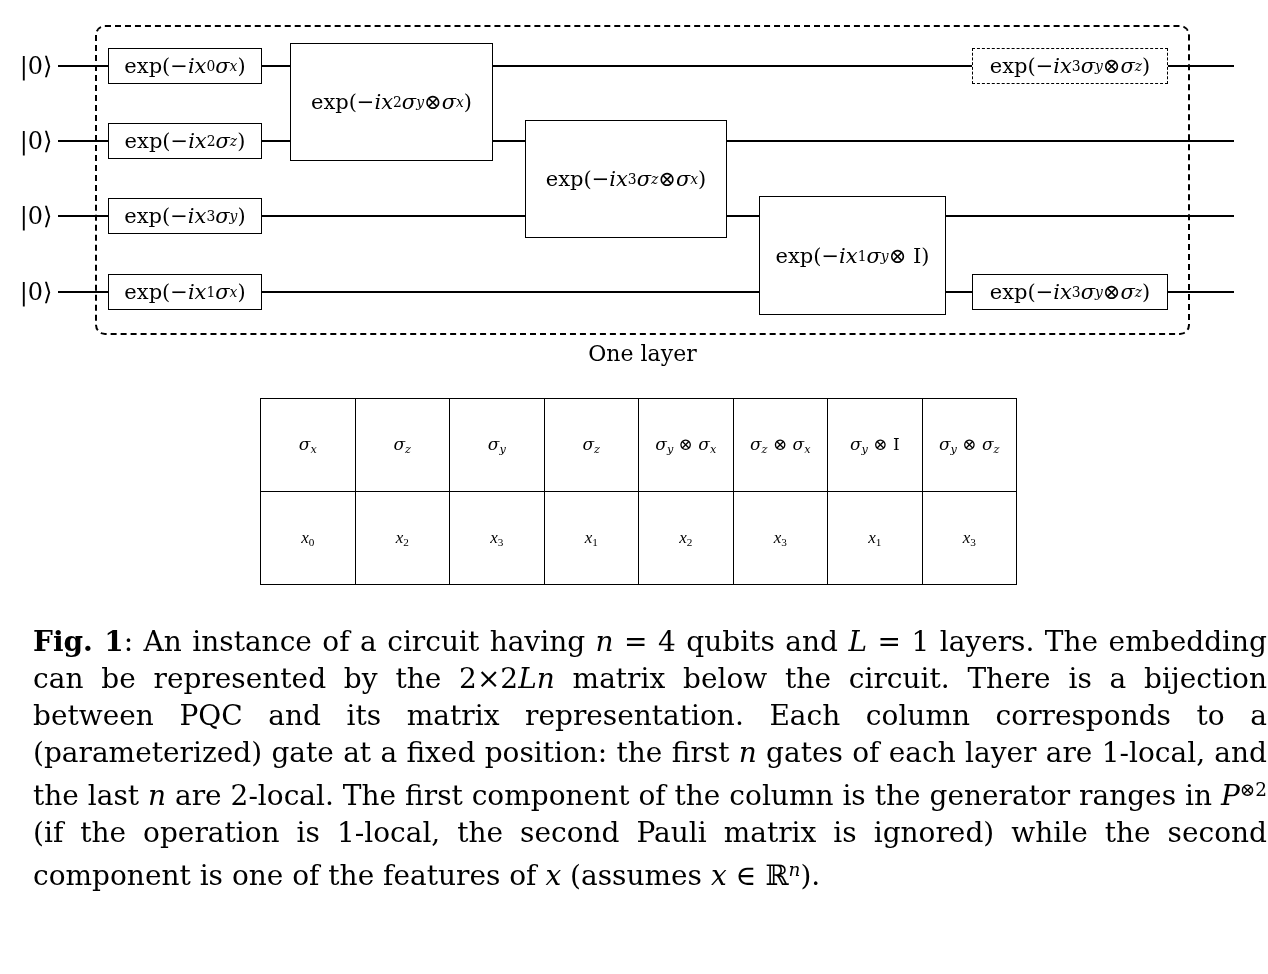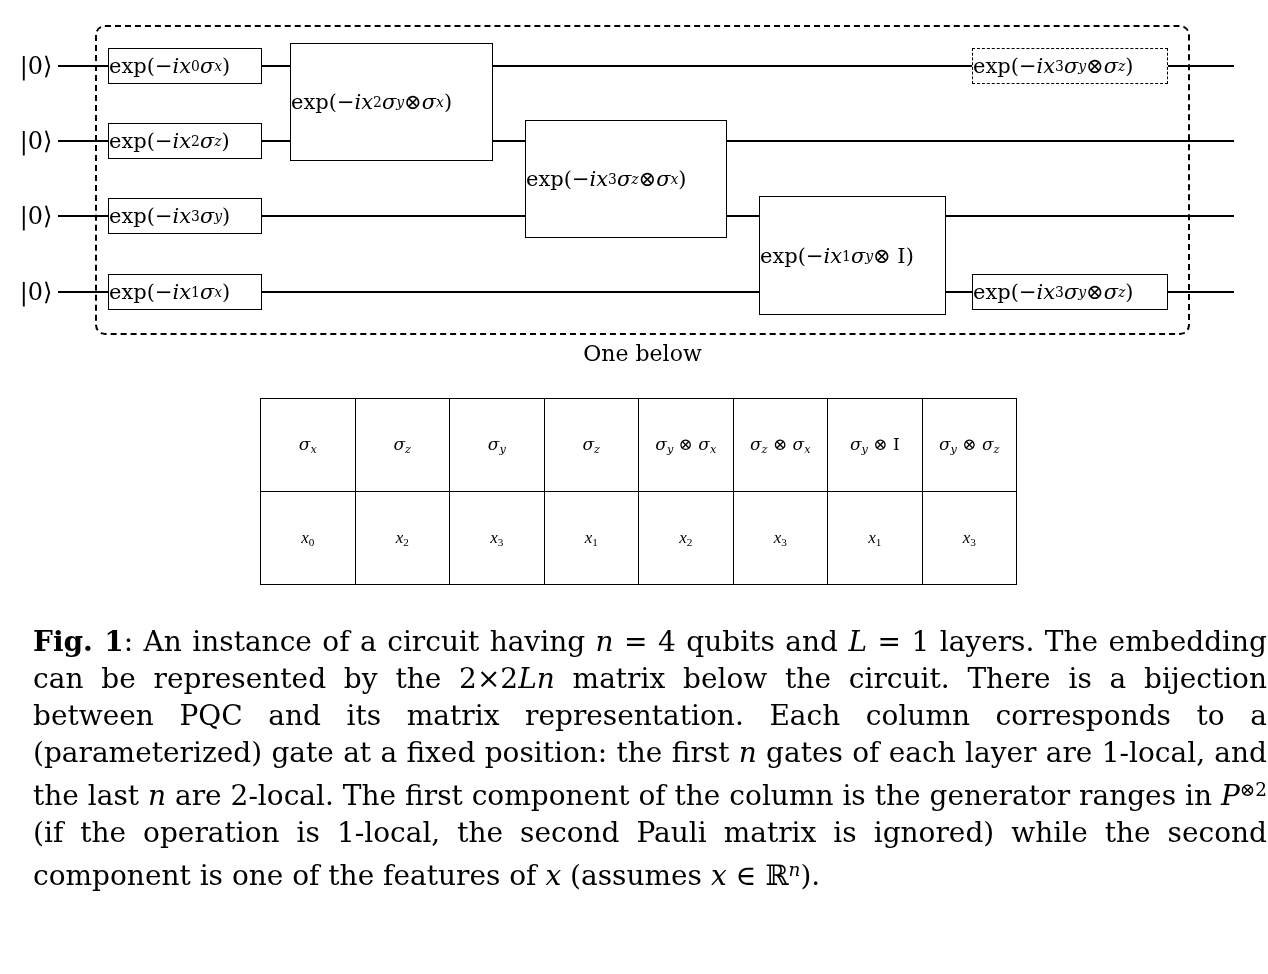--- a/index.html
+++ b/index.html
@@ -14,21 +14,21 @@
   .qlabel {
     position: absolute; width: 40px; text-align: center;
     font-size: 24px; line-height: 32px; white-space: nowrap;
   }
   .frame {
     position: absolute; border: 2px dashed #000; border-radius: 10px;
     background: transparent;
   }
   .gate {
     position: absolute; background: #fff; border: 1.6px solid #000;
-    display: flex; align-items: center; 
+    display: flex; align-items: center; justify-content: center;
     font-size: 21px; white-space: nowrap; z-index: 2;
   }
   .gate.dashed { border-style: dashed; }
   .onelayer { position: absolute; text-align: center; font-size: 22px; }
   .mtable { position: absolute; border-collapse: collapse; table-layout: fixed; }
   .mtable td {
     border: 1.6px solid #000; text-align: center; vertical-align: middle;
     font-size: 17px; white-space: nowrap;
   }
   .caption {
@@ -137,21 +137,21 @@
       <span class="it">ix</span>
       <span class="sb">3</span>
       <span class="it">σ</span>
       <span class="it sb">y</span>
       <span> ⊗ </span>
       <span class="it">σ</span>
       <span class="it sb">z</span>
       <span>)</span>
     </div>
 
-  <div class="onelayer" style="left:95px; top:341px; width:1095px;">One below</div>
+  <div class="onelayer" style="left:95px; top:341px; width:1095px;">One layer</div>
 
   <table class="mtable" style="left:260px; top:398px; width:757px;">
     <tbody>
         <tr style="height:93px;">
       <td><span class="it">σ</span><span class="it sb">x</span></td>
       <td><span class="it">σ</span><span class="it sb">z</span></td>
       <td><span class="it">σ</span><span class="it sb">y</span></td>
       <td><span class="it">σ</span><span class="it sb">z</span></td>
       <td><span class="it">σ</span><span class="it sb">y</span><span> ⊗ </span><span class="it">σ</span><span class="it sb">x</span></td>
       <td><span class="it">σ</span><span class="it sb">z</span><span> ⊗ </span><span class="it">σ</span><span class="it sb">x</span></td>

